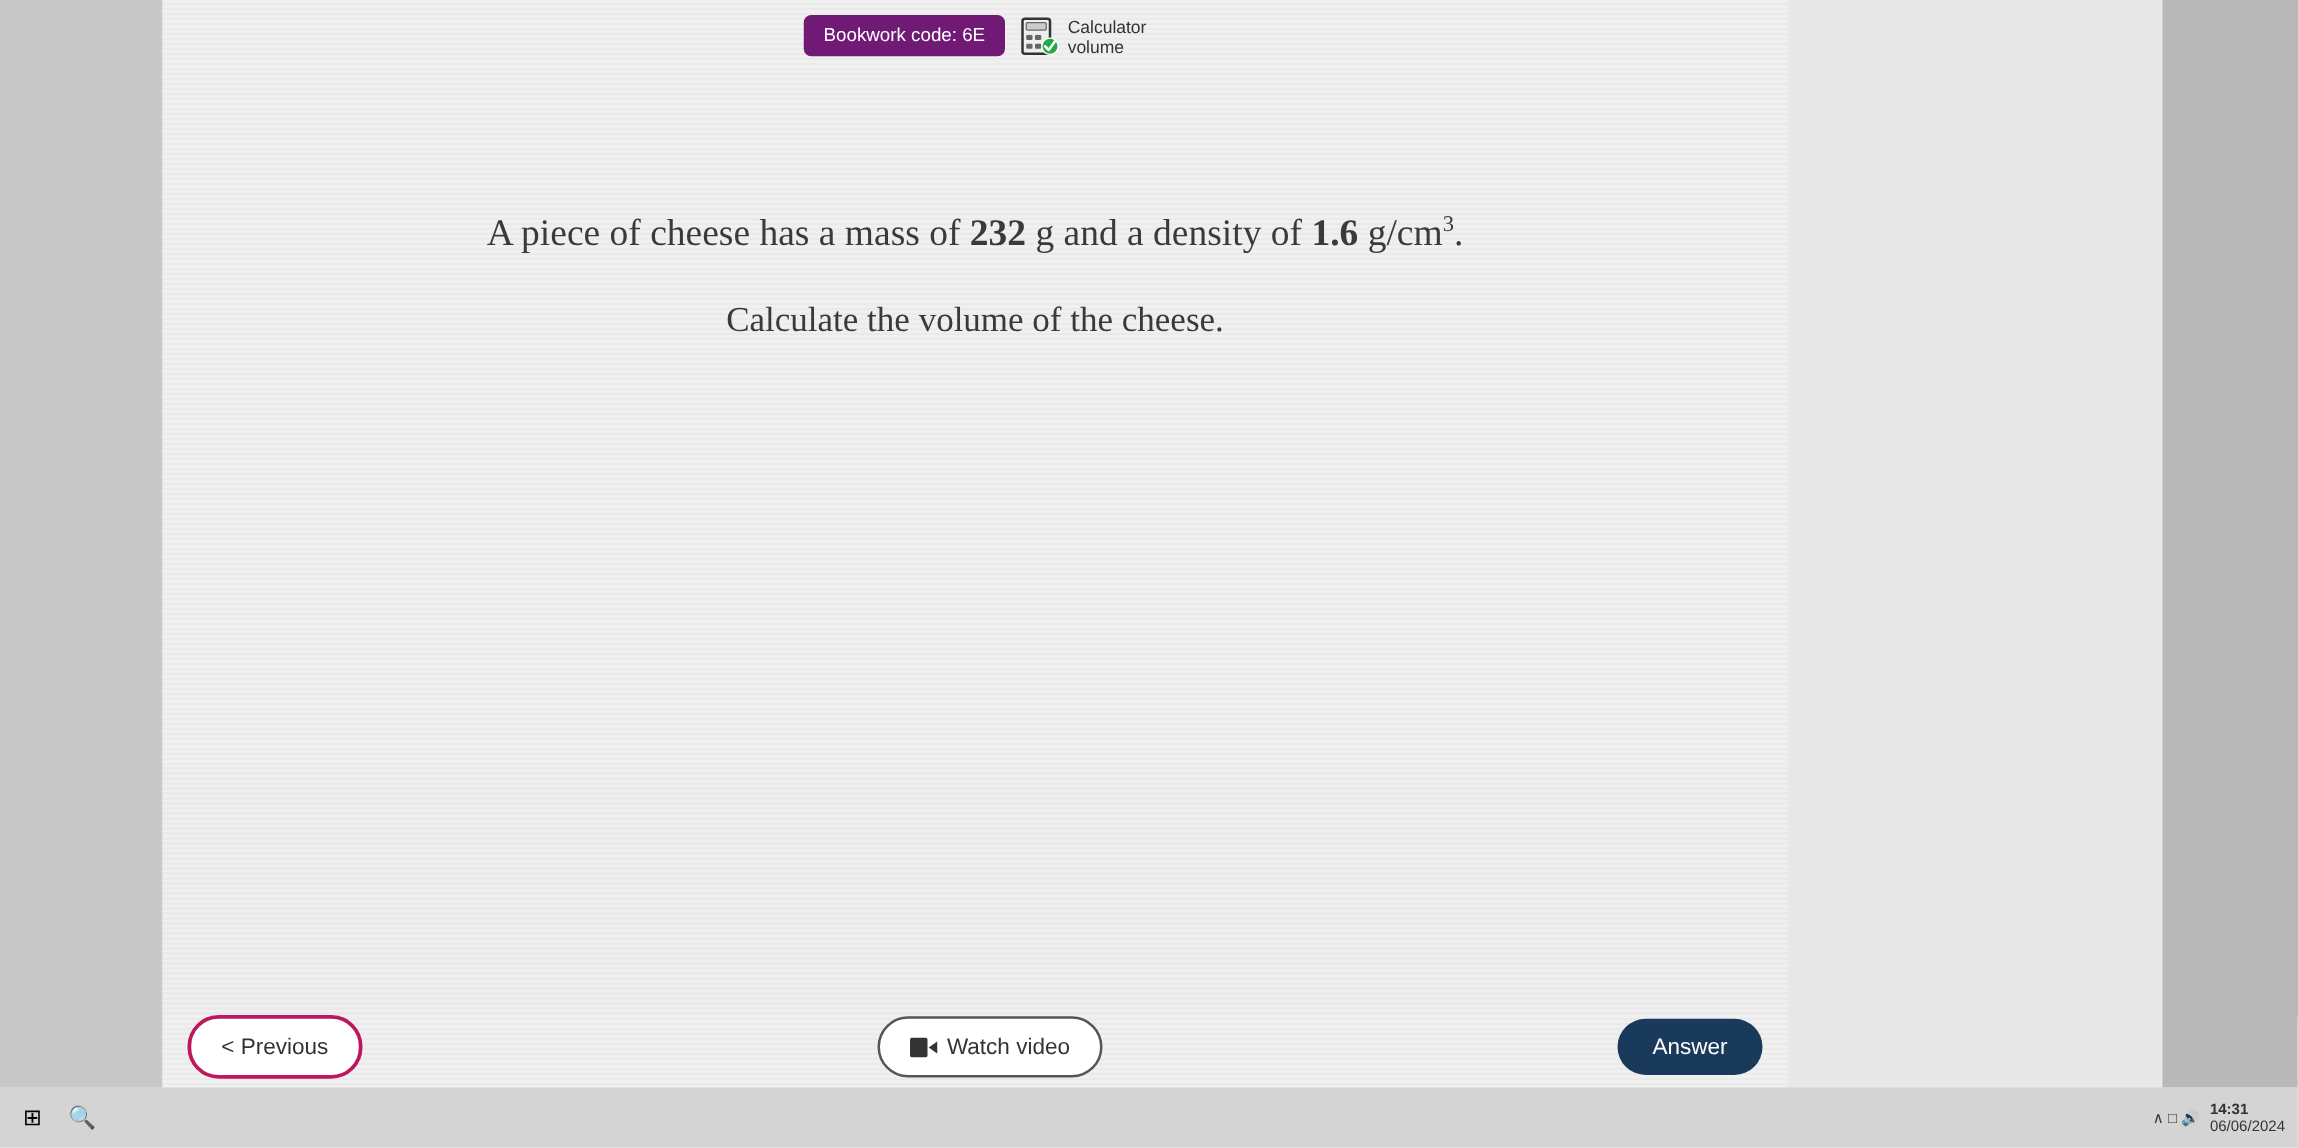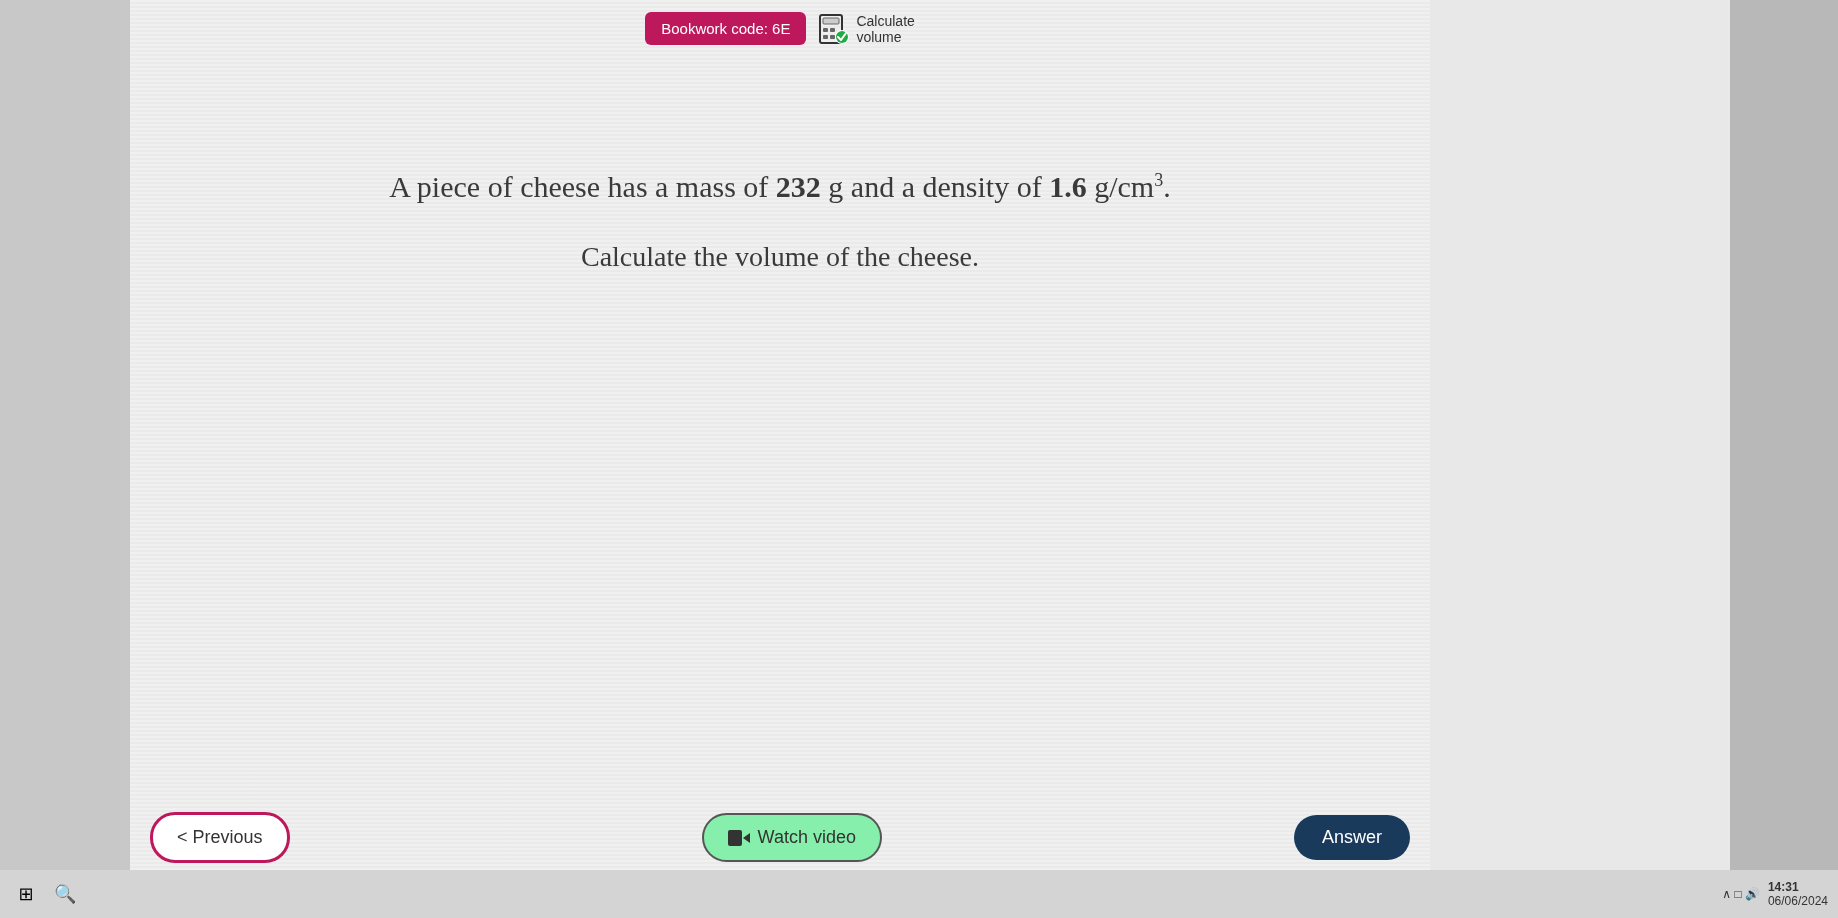--- a/index.html
+++ b/index.html
@@ -71,21 +71,21 @@
       top: 12px;
       left: 130px;
       width: 1300px;
       display: flex;
       align-items: center;
       justify-content: center;
       gap: 12px;
     }
 
     .bookwork-code-btn {
-      background-color: #be185d;
+      background-color: #701a75;
       color: white;
       border: none;
       border-radius: 6px;
       padding: 8px 16px;
       font-size: 15px;
       font-family: Arial, sans-serif;
       cursor: pointer;
       font-weight: 500;
     }
 
@@ -149,21 +149,21 @@
       font-size: 18px;
       font-family: Arial, sans-serif;
       color: #333;
       cursor: pointer;
       display: flex;
       align-items: center;
       gap: 6px;
     }
 
     .watch-video-btn {
-      background: #86efac;
+      background: #ffffff;
       border: 2px solid #555;
       border-radius: 25px;
       padding: 12px 24px;
       font-size: 18px;
       font-family: Arial, sans-serif;
       color: #333;
       cursor: pointer;
       display: flex;
       align-items: center;
       gap: 8px;
@@ -223,21 +223,21 @@
       <rect x="5" y="15" width="5" height="4" rx="1" fill="#666"></rect>
       <rect x="12" y="15" width="5" height="4" rx="1" fill="#666"></rect>
       <rect x="5" y="22" width="5" height="4" rx="1" fill="#666"></rect>
       <rect x="12" y="22" width="5" height="4" rx="1" fill="#666"></rect>
 
       <circle cx="24" cy="24" r="7" fill="white" stroke="none"></circle>
       <circle cx="24" cy="24" r="6" fill="#22aa44"></circle>
       <polyline points="20,24 23,27 28,20" fill="none" stroke="white" stroke-width="2" stroke-linecap="round" stroke-linejoin="round"></polyline>
     </svg>
     <div>
-      <div>Calculate</div>
+      <div>Calculator</div>
       <div>volume</div>
     </div>
   </div>
 </div>
 
 <div class="question-area">
   <div class="question-text">
     A piece of cheese has a mass of <span class="bold-num">232</span> g and a density of <span class="bold-num">1.6</span> g/cm<sup>3</sup>.
   </div>
   <div class="question-sub">Calculate the volume of the cheese.</div>

